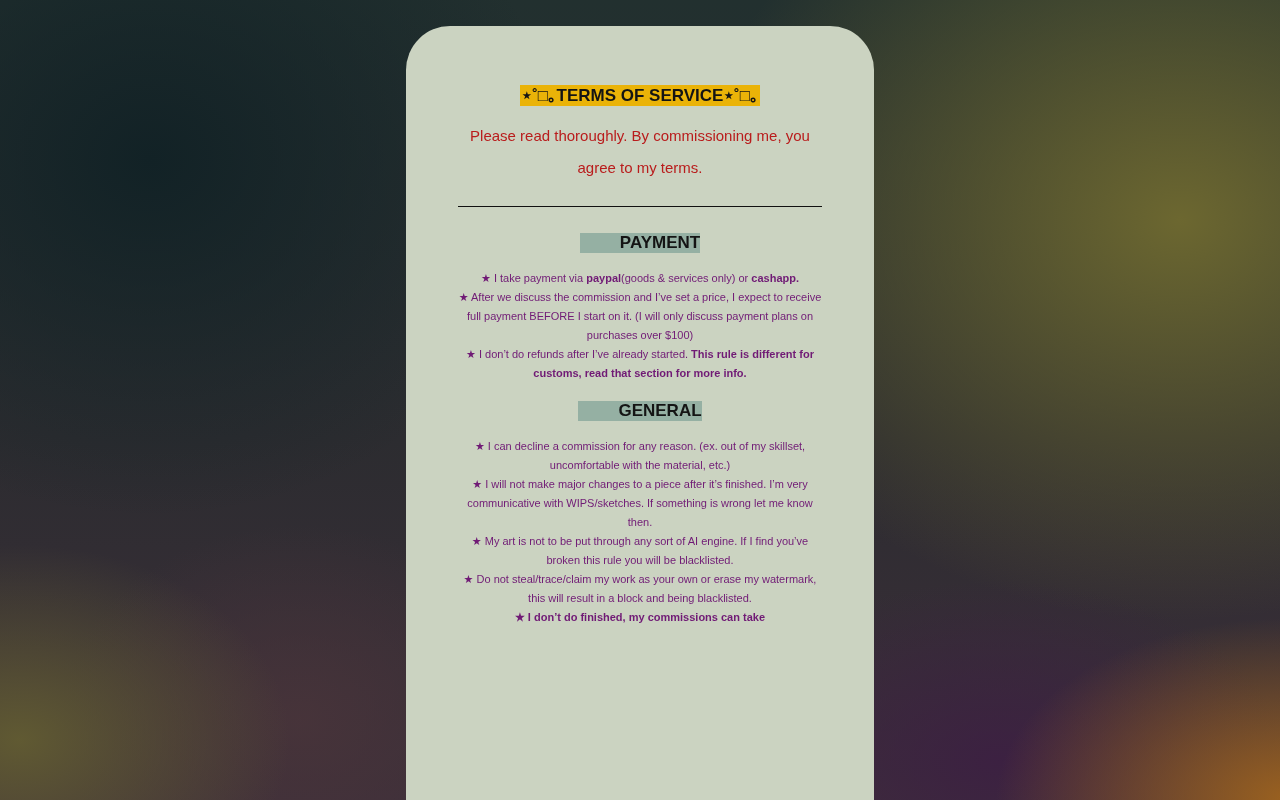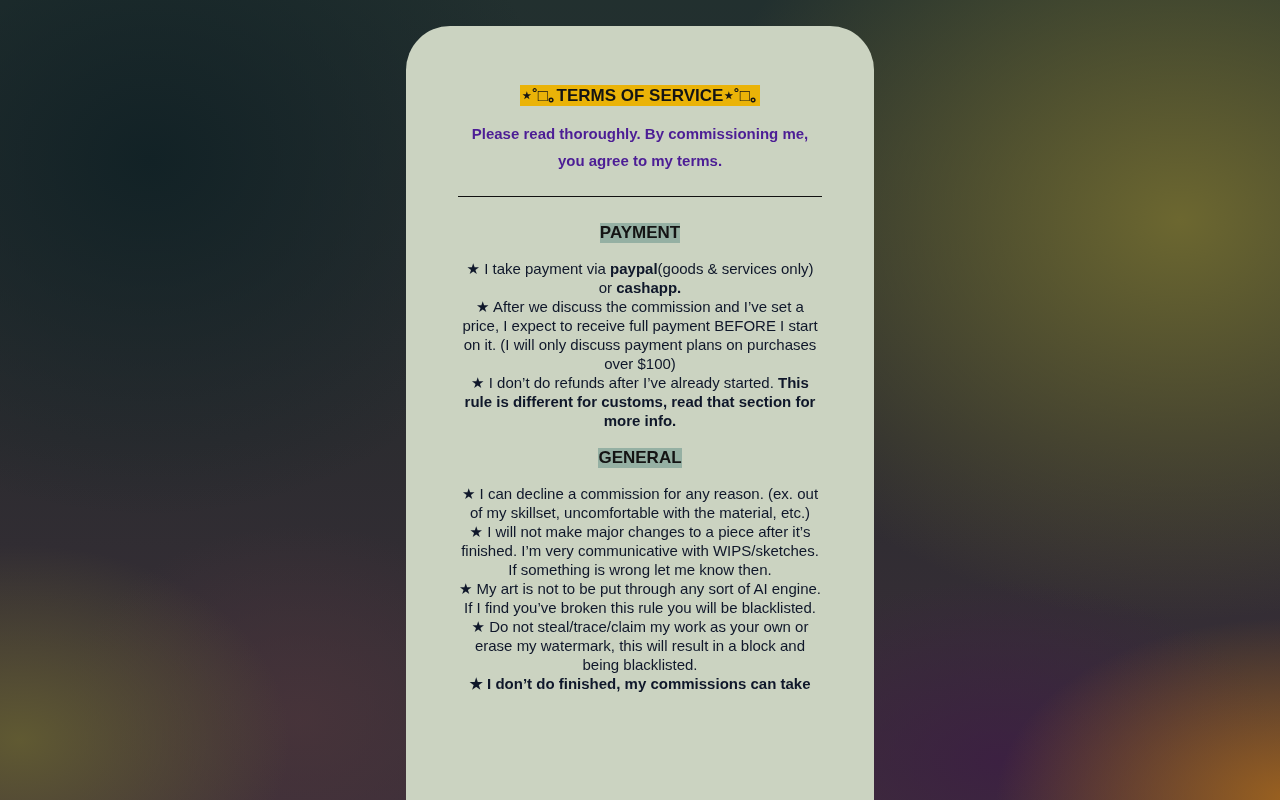--- a/index.html
+++ b/index.html
@@ -43,45 +43,45 @@
     .title {
       display: inline-block;
       background: #eab308;
       font-size: 17px;
       padding: 0 1px;
       line-height: 21px;
       color: #141414;
     }
     .intro {
       font-size: 15px;
-      line-height: 27px;
+      line-height: 32px;
       margin: 14px 0 0 0;
-      color: #4c1d95;
-      font-weight: bold;
+      color: #b91c1c;
     }
     .divider {
       border: none;
       border-top: 1px solid #111;
       margin: 22px 0 0 0;
       height: 0;
     }
     .section-head-wrap { margin: 23px 0 0 0; line-height: 20px; }
     .section-head-wrap.general { margin-top: 15px; }
     .section-head {
       display: inline-block;
       background: #95b0a3;
       font-size: 17px;
       line-height: 20px;
       color: #141414;
+      padding-left: 40px;
     }
     .rules {
-      font-size: 15px;
+      font-size: 11px;
       line-height: 19px;
       margin: 16px 0 0 0;
-      color: #0f172a;
+      color: #701a75;
     }
     .rule { display: block; }
     .bold { font-weight: bold; }
   </style>
 </head>
 <body>
 
 <div class="bg"></div>
 
 <main class="card">

